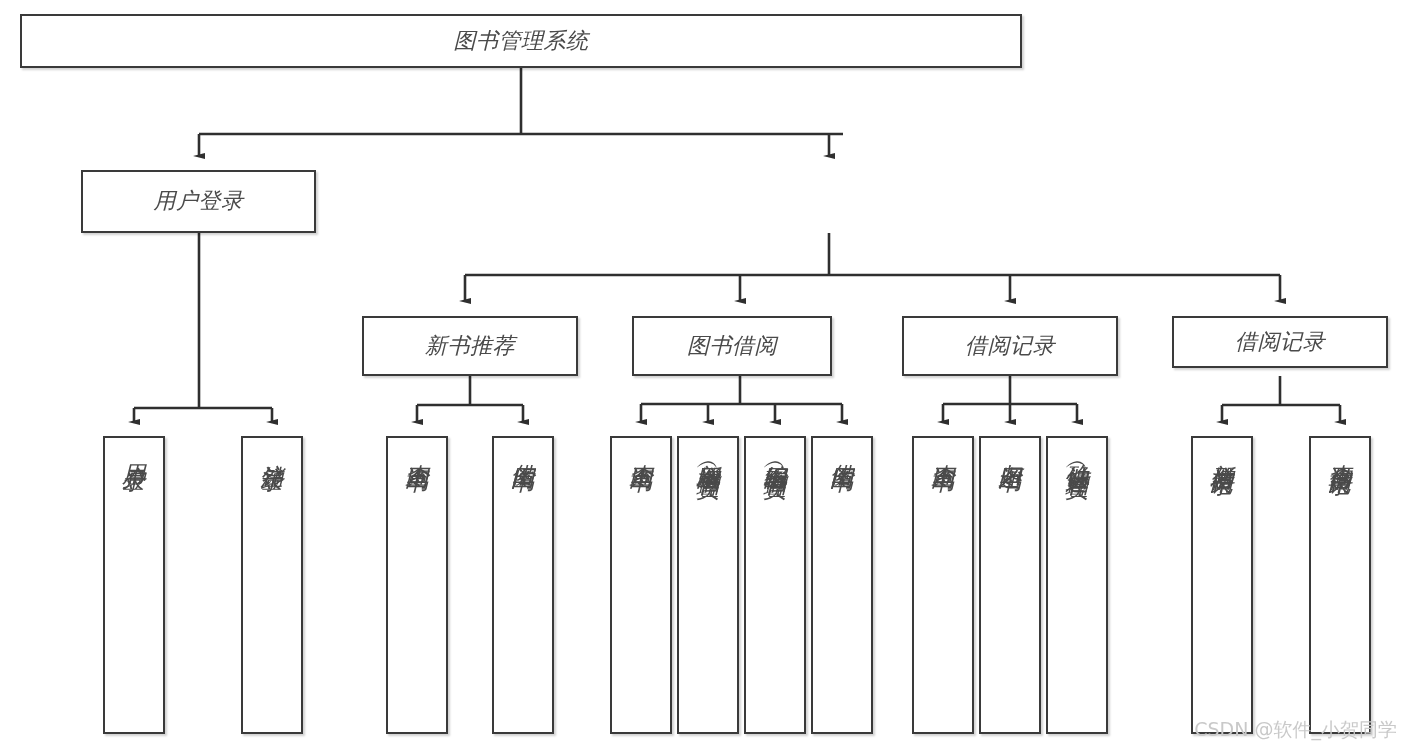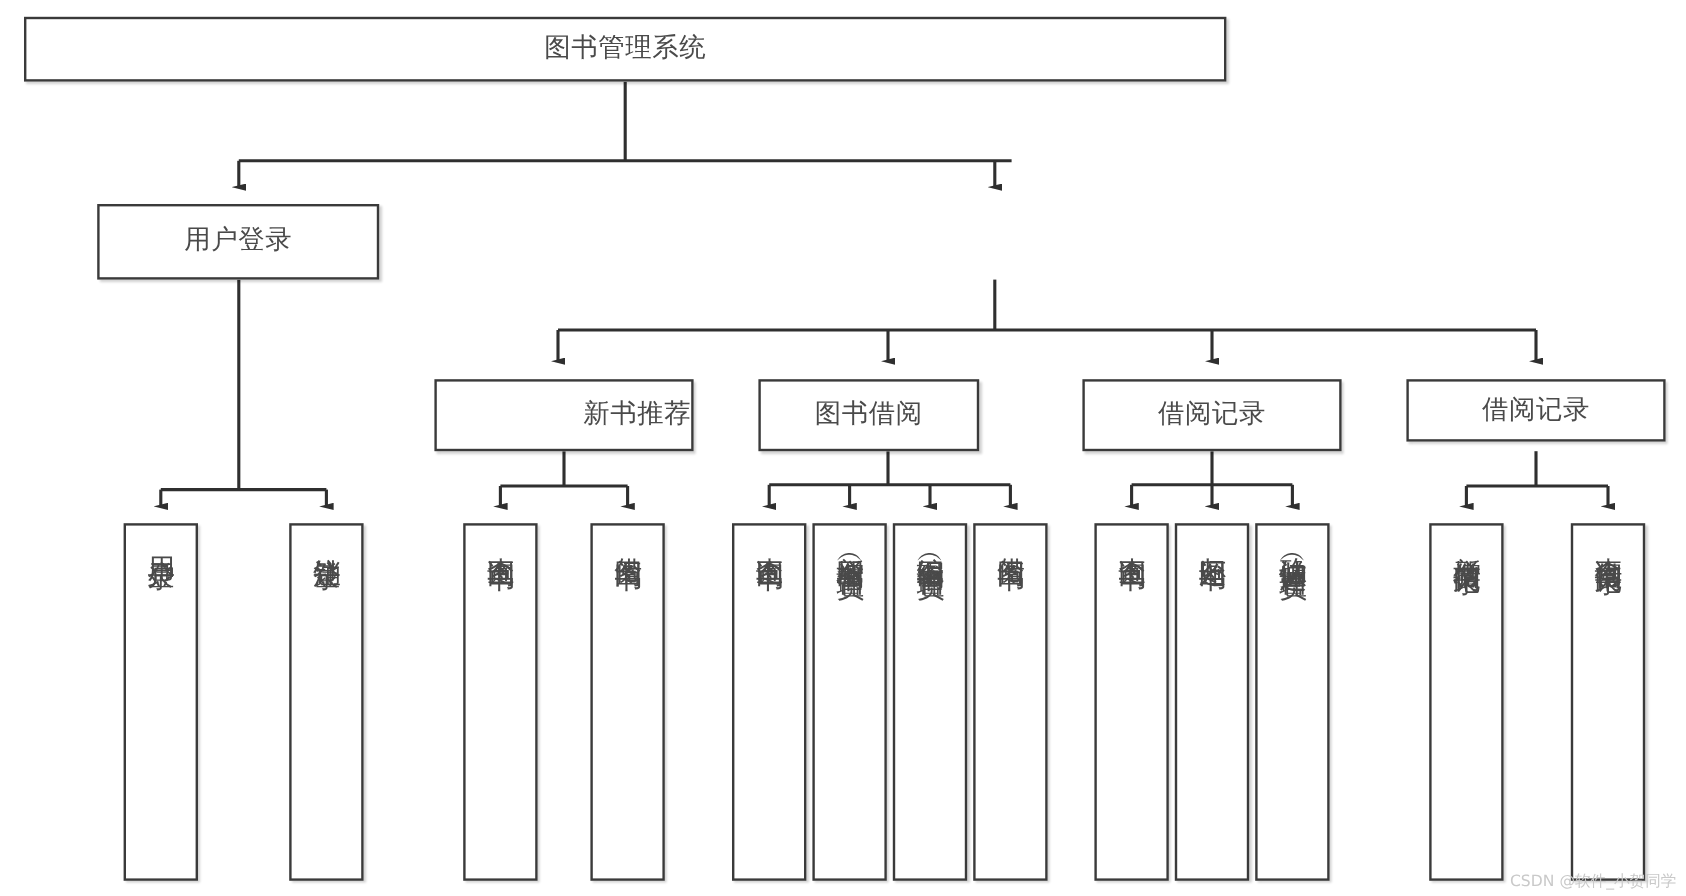--- a/index.html
+++ b/index.html
@@ -24,20 +24,21 @@
   }
   .node {
     position: absolute;
     box-sizing: border-box;
     border: 2.5px solid #3a3a3a;
     background: #ffffff;
     display: flex;
     align-items: center;
     justify-content: center;
     box-shadow: 2px 2px 2px rgba(0,0,0,0.18);
+    font-style: italic;
   }
   .node .label {
     color: #4a4a4a;
     letter-spacing: 0.5px;
     white-space: nowrap;
   }
   .node.horiz .label {
     font-size: 22px;
     line-height: 1.1;
   }
@@ -50,21 +51,21 @@
     writing-mode: vertical-rl;
     text-orientation: upright;
     font-size: 23px;
     line-height: 1.22;
     letter-spacing: 2px;
   }
   #watermark {
     position: absolute;
     right: 8px;
     bottom: 4px;
-    font-size: 13px;
+    font-size: 19px;
     color: #c9c9c9;
     white-space: nowrap;
     font-family: "DejaVu Sans", "Liberation Sans", sans-serif;
   }
 </style>
 </head>
 <body>
 
 <div id="canvas">
 
@@ -119,24 +120,24 @@
   </svg>
 
   <div class="node horiz" style="left:20px; top:14px; width:1002px; height:54px;">
     <span class="label">图书管理系统</span>
   </div>
 
   <div class="node horiz" style="left:81px; top:170px; width:235px; height:63px;">
     <span class="label">用户登录</span>
   </div>
 
-  <div class="node horiz" style="left:362px; top:316px; width:216px; height:60px;justify-content:flex-end;">
+  <div class="node horiz" style="left:362px; top:316px; width:216px; height:60px;">
     <span class="label">新书推荐</span>
   </div>
-  <div class="node horiz" style="left:632px; top:316px; width:184px; height:60px;">
+  <div class="node horiz" style="left:632px; top:316px; width:200px; height:60px;">
     <span class="label">图书借阅</span>
   </div>
   <div class="node horiz" style="left:902px; top:316px; width:216px; height:60px;">
     <span class="label">借阅记录</span>
   </div>
   <div class="node horiz" style="left:1172px; top:316px; width:216px; height:52px;">
     <span class="label">借阅记录</span>
   </div>
 
   <div class="node vert" style="left:103px; top:436px; width:62px; height:298px;">

